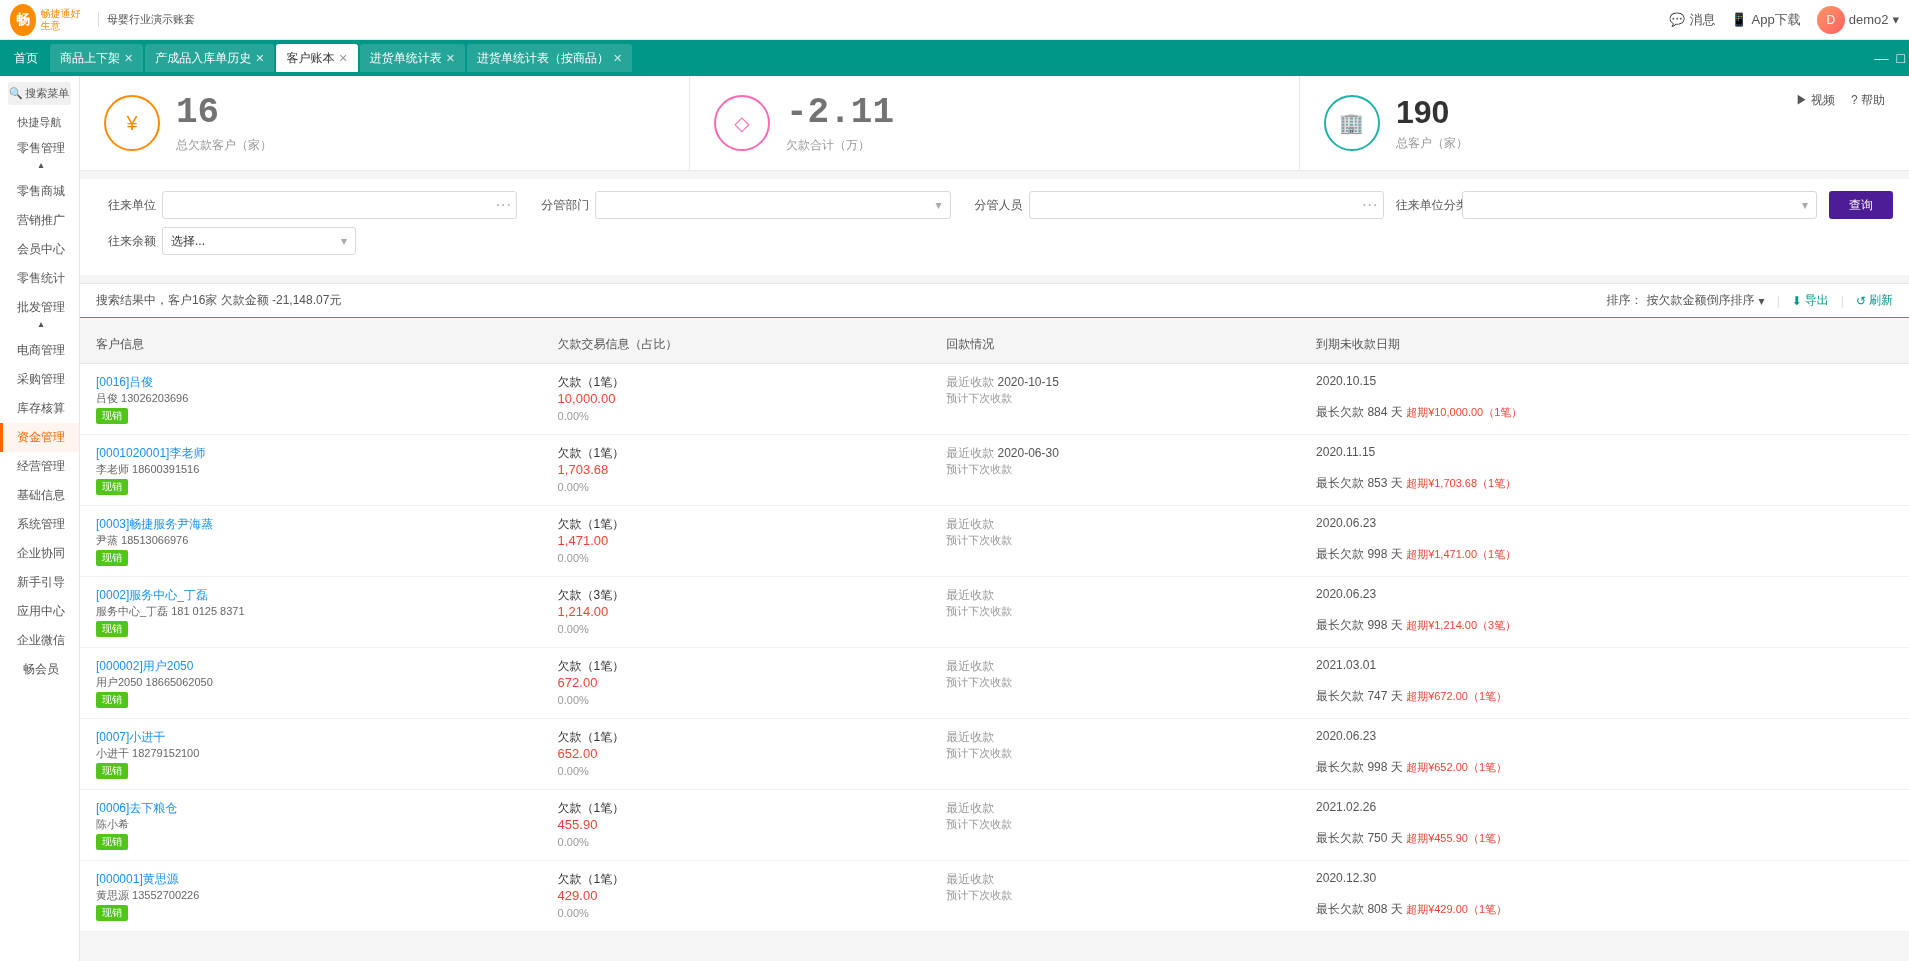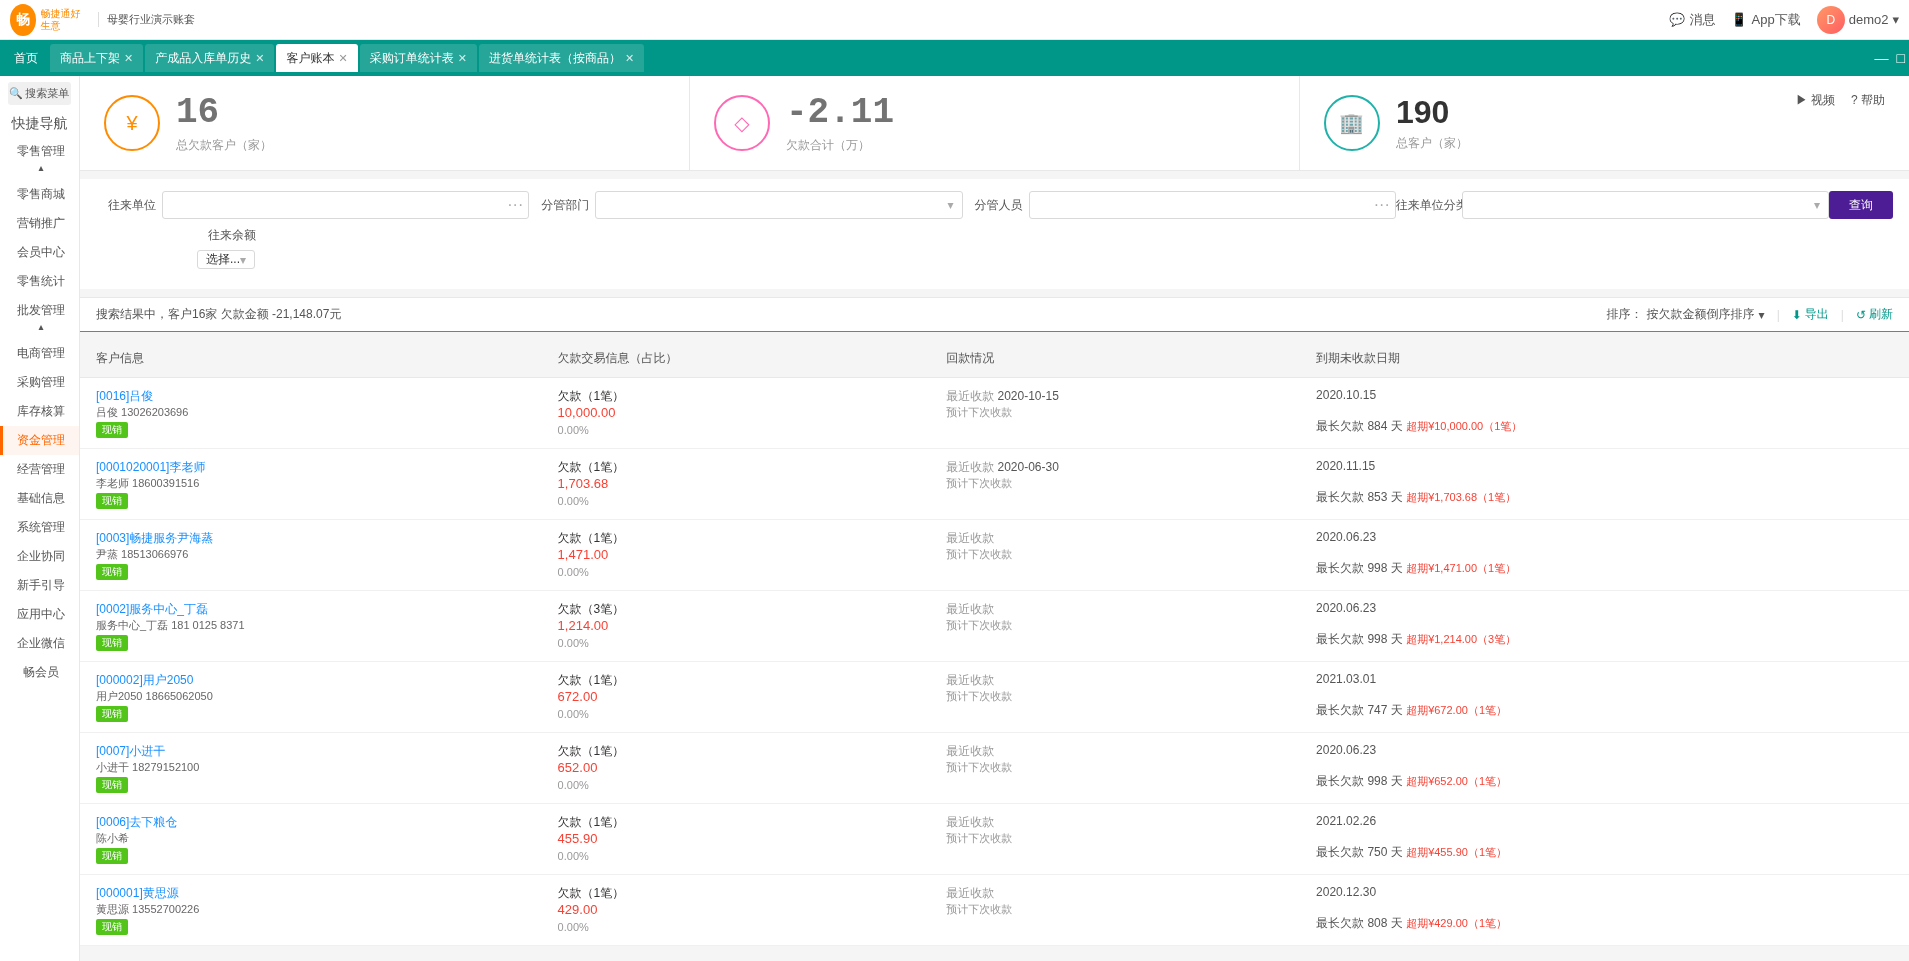--- a/index.html
+++ b/index.html
@@ -26,21 +26,21 @@
     .tab-active .tab-close { color: #999; }
     .tabs-right { margin-left: auto; display: flex; align-items: center; gap: 8px; color: #fff; font-size: 14px; cursor: pointer; }
 
     
     .main-layout { display: flex; flex: 1; overflow: hidden; }
 
     
     .sidebar { width: 80px; background: #fff; display: flex; flex-direction: column; border-right: 1px solid #e8e8e8; overflow-y: auto; }
     .sidebar-search { padding: 6px 8px; background: #fff; }
     .sidebar-search-btn { width: 100%; padding: 4px 0; background: #f0f0f0; border: none; border-radius: 3px; font-size: 11px; cursor: pointer; color: #555; display: flex; align-items: center; justify-content: center; gap: 2px; }
-    .sidebar-nav-label { font-size: 14px; color: #555; padding: 4px 8px; cursor: pointer; display: flex; align-items: center; justify-content: center; gap: 2px; white-space: nowrap; }
+    .sidebar-nav-label { font-size: 11px; color: #555; padding: 4px 8px; cursor: pointer; display: flex; align-items: center; justify-content: center; gap: 2px; white-space: nowrap; }
     .sidebar-item { padding: 6px 4px; text-align: center; font-size: 12px; color: #555; cursor: pointer; border-left: 3px solid transparent; }
     .sidebar-item.active { color: #ff6600; border-left-color: #ff6600; background: #fff5f0; }
 
     
     .content-area { flex: 1; overflow-y: auto; background: #f5f5f5; padding: 0; }
 
     
     .summary-cards { display: flex; background: #fff; margin-bottom: 8px; border-bottom: 1px solid #e8e8e8; }
     .summary-card { flex: 1; padding: 16px 24px; display: flex; align-items: center; gap: 16px; border-right: 1px solid #e8e8e8; }
     .summary-card:last-child { border-right: none; }
@@ -51,21 +51,21 @@
     .card-icon-teal { border-color: #20b2aa; color: #20b2aa; }
     .card-content {}
     .card-number { font-size: 36px; font-weight: bold; }
     .card-number-red { color: #737373; font-family: Liberation Mono, monospace; }
     .card-number-dark { color: #333; font-size: 32px; font-weight: bold; }
     .card-label { font-size: 12px; color: #999; margin-top: 4px; }
     .card-top-right { margin-left: auto; display: flex; gap: 16px; font-size: 12px; color: #555; align-self: flex-start; }
 
     
     .filter-area { background: #fff; padding: 12px 16px; margin-bottom: 8px; }
-    .filter-row { display: flex; gap: 0; margin-bottom: 8px; flex-wrap: nowrap; }
+    .filter-row { display: flex; gap: 12px; margin-bottom: 8px; flex-wrap: nowrap; }
     .filter-item { display: flex; align-items: center; gap: 6px; flex: 1; }
     .filter-label { font-size: 12px; color: #555; white-space: nowrap; width: 60px; text-align: right; }
     .filter-input { flex: 1; height: 28px; border: 1px solid #d9d9d9; border-radius: 3px; padding: 0 8px; font-size: 12px; outline: none; }
     .filter-select { flex: 1; height: 28px; border: 1px solid #d9d9d9; border-radius: 3px; padding: 0 8px; font-size: 12px; outline: none; background: #fff; cursor: pointer; display: flex; align-items: center; justify-content: space-between; position: relative; }
     .filter-select-arrow { color: #aaa; }
     .filter-dots { color: #aaa; font-size: 16px; cursor: pointer; }
     .filter-query-btn { height: 28px; padding: 0 20px; background: #4c1d95; color: #fff; border: none; border-radius: 3px; font-size: 12px; cursor: pointer; white-space: nowrap; }
     .collapse-bar { text-align: center; padding: 4px 0; color: #009688; font-size: 12px; cursor: pointer; }
     .collapse-icon { margin-right: 4px; }
 
@@ -140,21 +140,21 @@
     </div>
     <div class="tab tab-normal">
       <span>产成品入库单历史</span>
       <span class="tab-close">✕</span>
     </div>
     <div class="tab tab-active">
       <span>客户账本</span>
       <span class="tab-close" style="color:#999">✕</span>
     </div>
     <div class="tab tab-normal">
-      <span>采购订单统计表</span>
+      <span>进货单统计表</span>
       <span class="tab-close">✕</span>
     </div>
     <div class="tab tab-normal">
       <span>进货单统计表（按商品）</span>
       <span class="tab-close">✕</span>
     </div>
     <div class="tabs-right">
       <span>—</span>
       <span>□</span>
     </div>
@@ -298,21 +298,21 @@
           <div class="filter-item">
             <span class="filter-label">往来单位分类</span>
             <div class="filter-select">
               <span></span>
               <span class="filter-select-arrow">▾</span>
             </div>
           </div>
           <button class="filter-query-btn">查询</button>
         </div>
         <div class="filter-row">
-          <div class="filter-item" style="max-width:260px;flex-direction:column;">
+          <div class="filter-item" style="max-width:260px;">
             <span class="filter-label">往来余额</span>
             <div class="filter-select">
               <span>选择...</span>
               <span class="filter-select-arrow">▾</span>
             </div>
           </div>
         </div>
       </div>
 
       <div class="results-bar">

